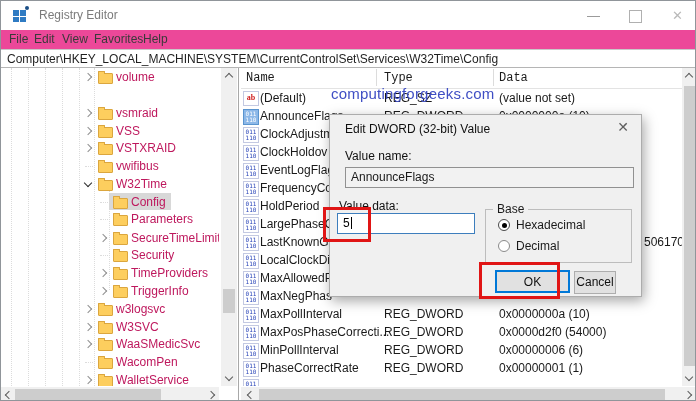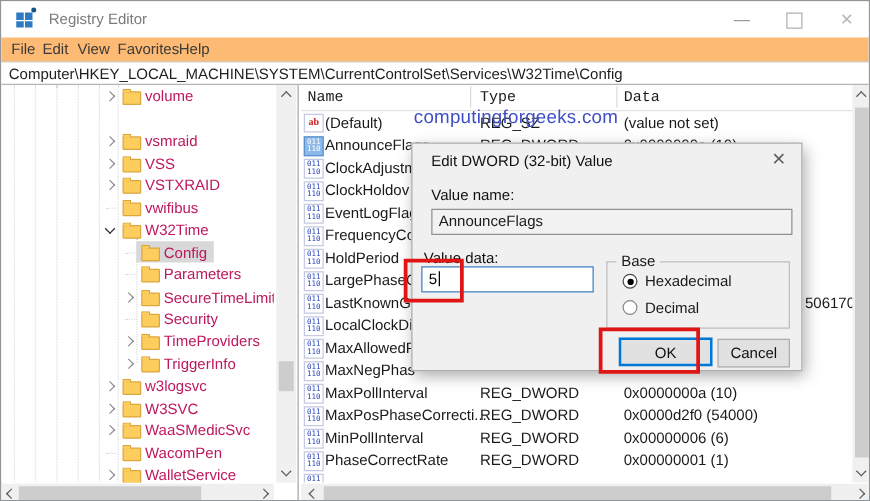--- a/index.html
+++ b/index.html
@@ -11,21 +11,21 @@
   .appicon{position:absolute;left:12px;top:7px;width:15px;height:14px;}
   .appicon .cube{position:absolute;width:6px;height:6px;background:#2f7bc3;}
   .appicon .dot{position:absolute;right:-1px;top:-2px;width:4px;height:4px;border-radius:50%;background:#1c4f86;}
   .apptitle{position:absolute;left:38px;top:7px;color:#7b7b7b;font-size:12px;}
   .winbtn{position:absolute;top:6px;width:30px;height:18px;color:#9b9b9b;}
   .minglyph{position:absolute;left:8px;top:9px;width:13px;border-top:1px solid #9b9b9b;}
   .maxglyph{position:absolute;left:8px;top:3px;width:11px;height:11px;border:1px solid #b0b0b0;}
   .closeglyph{position:absolute;left:7px;top:1px;font-size:13px;color:#b9b9b9;}
 
   
-  .menubar{position:absolute;left:0;top:29px;right:0;height:19px;border-bottom:1px solid #c9c9c9;background:#fdba74;}
+  .menubar{position:absolute;left:0;top:29px;right:0;height:19px;border-bottom:1px solid #c9c9c9;background:#ec4899;}
   .menuitem{position:absolute;top:2px;color:#3a3a3a;font-size:12px;}
   .addressbar{position:absolute;left:0;top:49px;right:0;height:17px;border-bottom:1px solid #b5b5b5;background:#fff;}
   .addresstext{position:absolute;left:6px;top:2px;color:#1f1f1f;font-size:12px;white-space:nowrap;}
 
   
   .treepane{position:absolute;left:0;top:67px;width:218px;height:318px;background:#fff;overflow:hidden;}
   .guide{position:absolute;border-left:1px dotted #dcdcdc;top:0;bottom:0;width:0;}
   .titem{position:absolute;left:0;right:0;height:18px;line-height:18px;white-space:nowrap;}
   .selbox{position:absolute;left:108px;top:0;width:62px;height:17px;background:#d8d8d8;}
   .chev{position:absolute;top:6px;width:5px;height:5px;border-top:1.5px solid;border-right:1.5px solid;}
@@ -81,21 +81,21 @@
   .caret{display:inline-block;width:1px;height:12px;background:#000;vertical-align:-2px;margin-left:1px;}
   .group{position:absolute;left:155px;top:94px;width:145px;height:52px;border:1px solid #bdbdbd;}
   .glegend{position:absolute;left:7px;top:-8px;background:#f0f0f0;padding:0 4px;}
   .radiorow{position:absolute;left:12px;height:14px;line-height:14px;}
   .radio{position:absolute;left:0;top:0;width:12px;height:12px;border:1px solid #4a4a4a;border-radius:50%;background:#fff;box-sizing:border-box;}
   .radio.on:after{content:"";position:absolute;left:2.5px;top:2.5px;width:5px;height:5px;border-radius:50%;background:#000;}
   .radio.off{border-color:#8a8a8a;}
   .rlabel{position:absolute;left:18px;top:-1px;}
   .btn{position:absolute;height:23px;background:#e1e1e1;text-align:center;line-height:21px;color:#101010;box-sizing:border-box;}
   .btn-ok{left:165px;top:155px;width:75px;border:2px solid #0078d7;}
-  .btn-cancel{left:244px;top:156px;width:58px;border:1px solid #adadad;}
+  .btn-cancel{left:244px;top:156px;width:42px;border:1px solid #adadad;}
 
   
   .redbox{position:absolute;border:3px solid #e01515;z-index:20;}
 </style>
 </head>
 <body>
 
 <div class="window">
 
   <div class="titlebar">

